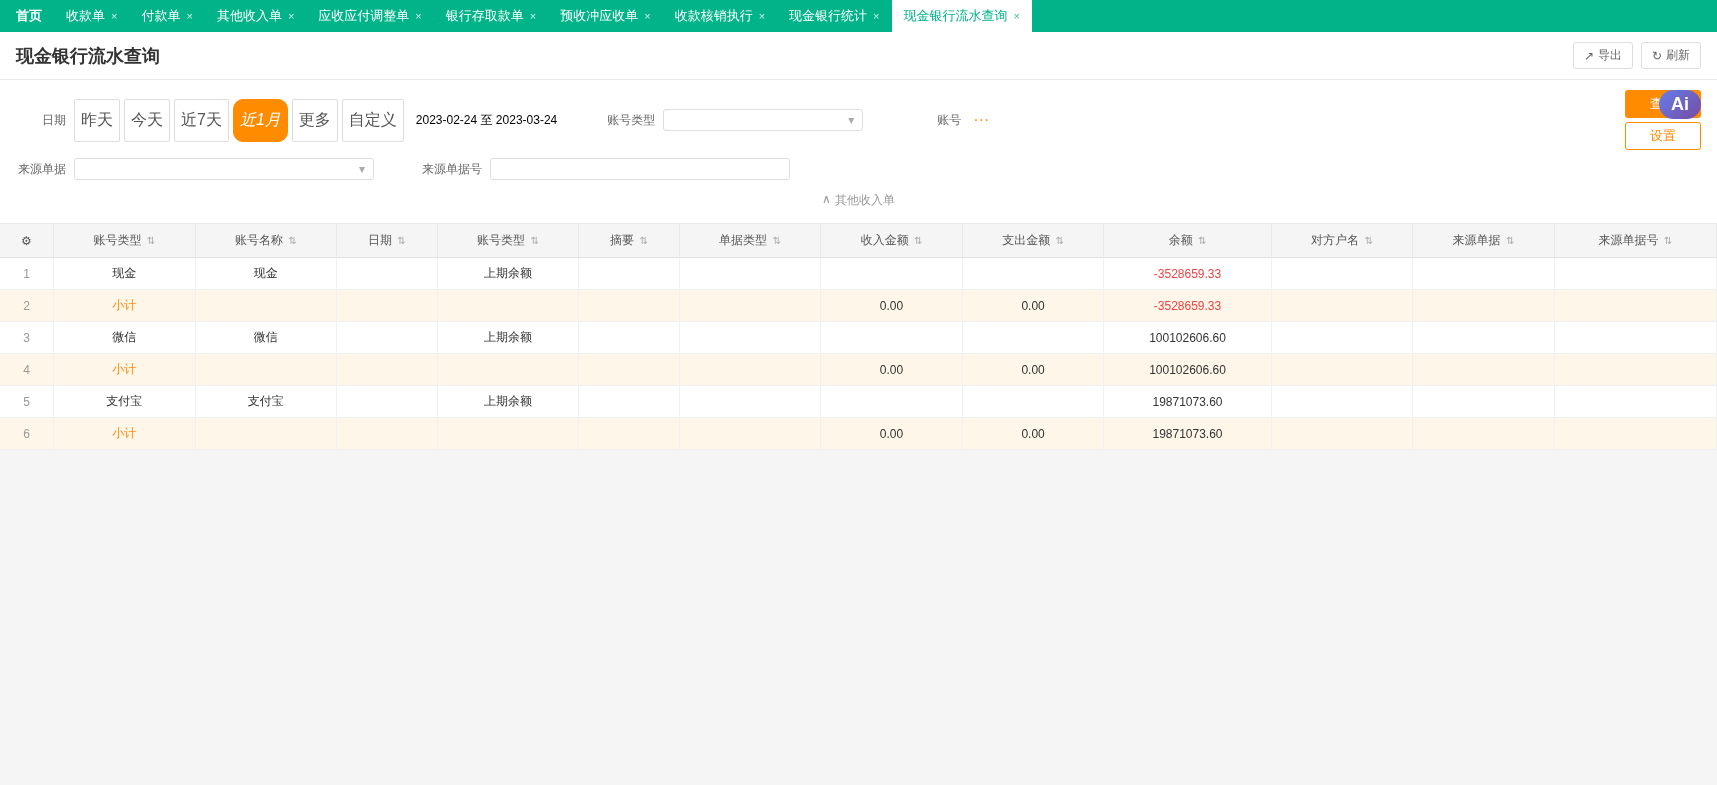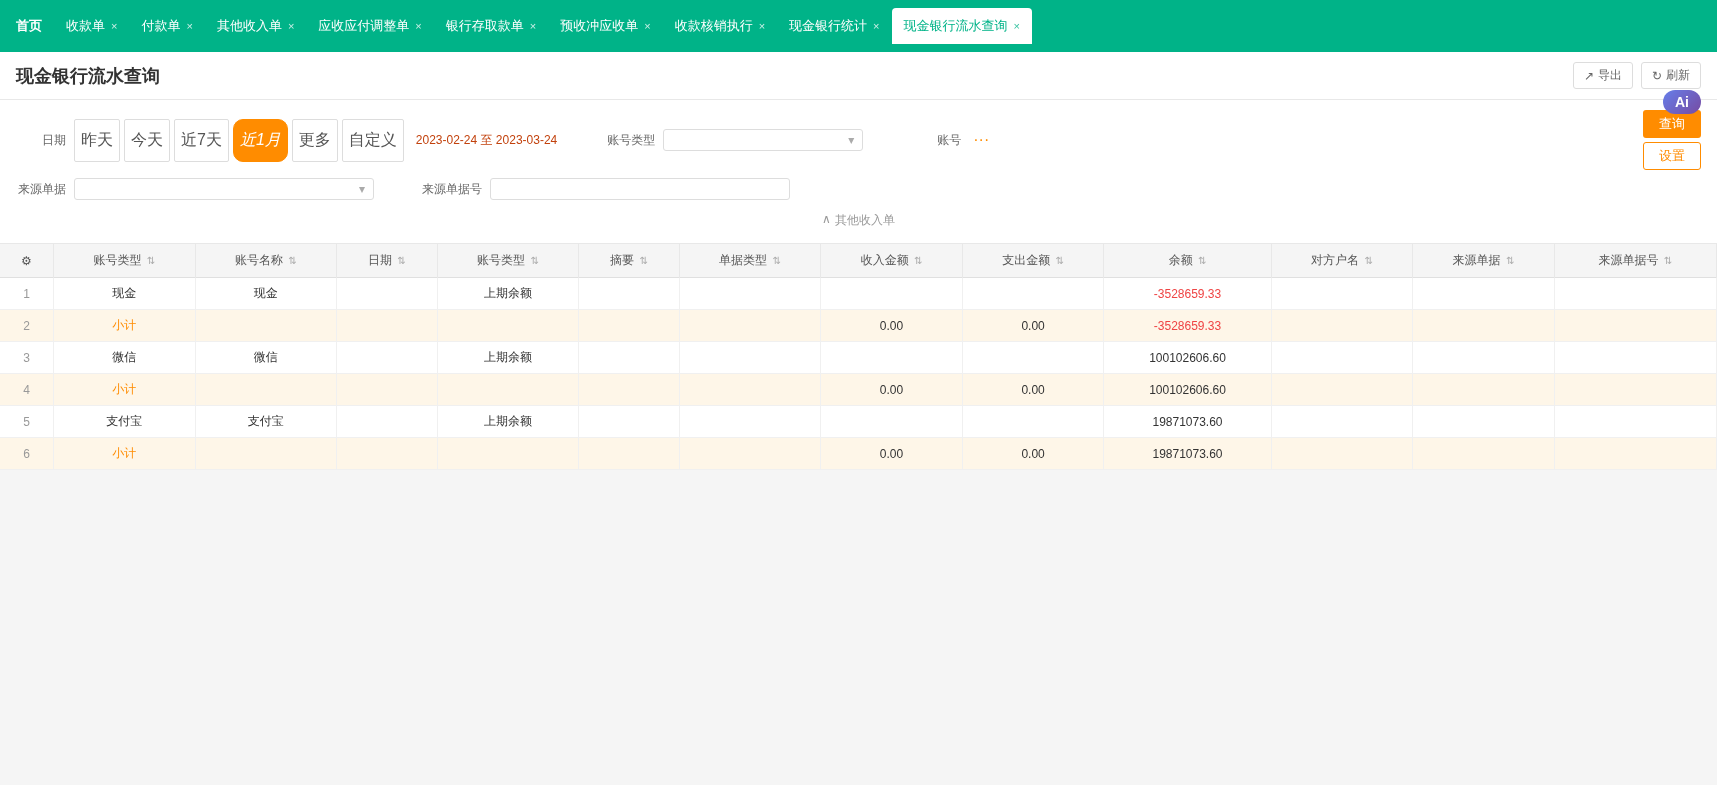--- a/index.html
+++ b/index.html
@@ -3,21 +3,21 @@
   <meta charset="utf-8">
   <style>
     * { box-sizing: border-box; margin: 0; padding: 0; }
     body { font-family: 'Microsoft YaHei', Arial, sans-serif; font-size: 12px; background: #f5f5f5; color: #333; }
 
     
     .top-nav {
       background: #00b388;
       display: flex;
       align-items: center;
-      height: 52px;
+      height: 32px;
       padding: 0 4px;
       overflow: hidden;
     }
     .nav-item {
       display: flex;
       align-items: center;
       height: 36px;
       padding: 0 12px;
       color: #fff;
       cursor: pointer;
@@ -101,21 +101,21 @@
       background: #fff;
     }
     .date-btn.active {
       background: #ff8c00;
       color: #fff;
       border-color: #ff8c00;
       border-radius: 10px;
       font-style: italic;
     }
     .date-range {
-      color: #c2410c;
+      color: #000000;
       font-size: 12px;
       margin-left: 4px;
     }
     .filter-select {
       display: flex;
       align-items: center;
       border: 1px solid #ddd;
       border-radius: 3px;
       padding: 3px 8px;
       min-width: 160px;
@@ -143,21 +143,21 @@
       border: none;
       padding: 5px 16px;
       border-radius: 3px;
       cursor: pointer;
       font-size: 13px;
     }
     .btn-settings {
       background: #fff;
       color: #ff8c00;
       border: 1px solid #ff8c00;
-      padding: 4px 6px;
+      padding: 4px 24px;
       border-radius: 3px;
       cursor: pointer;
       font-size: 13px;
     }
     .action-col {
       display: flex;
       flex-direction: column;
       gap: 4px;
       margin-left: auto;
     }
@@ -211,21 +211,21 @@
 
     
     .ai-badge {
       position: fixed;
       right: 16px;
       top: 90px;
       background: linear-gradient(135deg, #667eea, #764ba2);
       color: #fff;
       border-radius: 20px;
       padding: 4px 12px;
-      font-size: 14px;
+      font-size: 18px;
       font-weight: bold;
       cursor: pointer;
     }
   </style>
 </head>
 <body>
 
 <nav class="top-nav">
   <div class="nav-item home">
     <span>首页</span>

